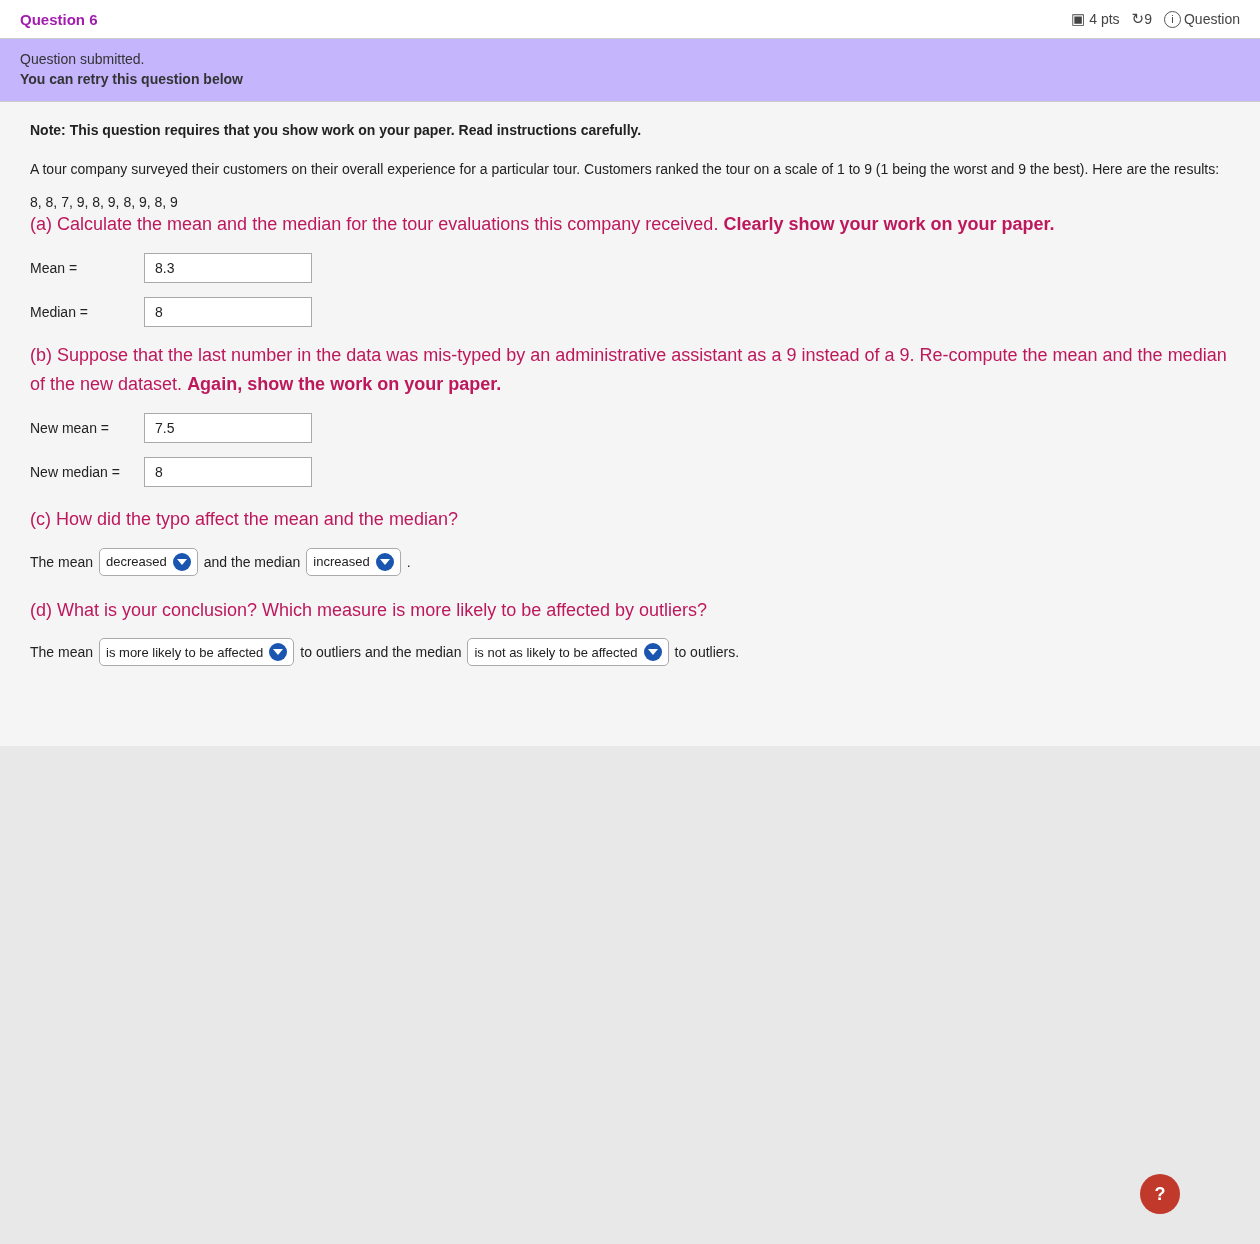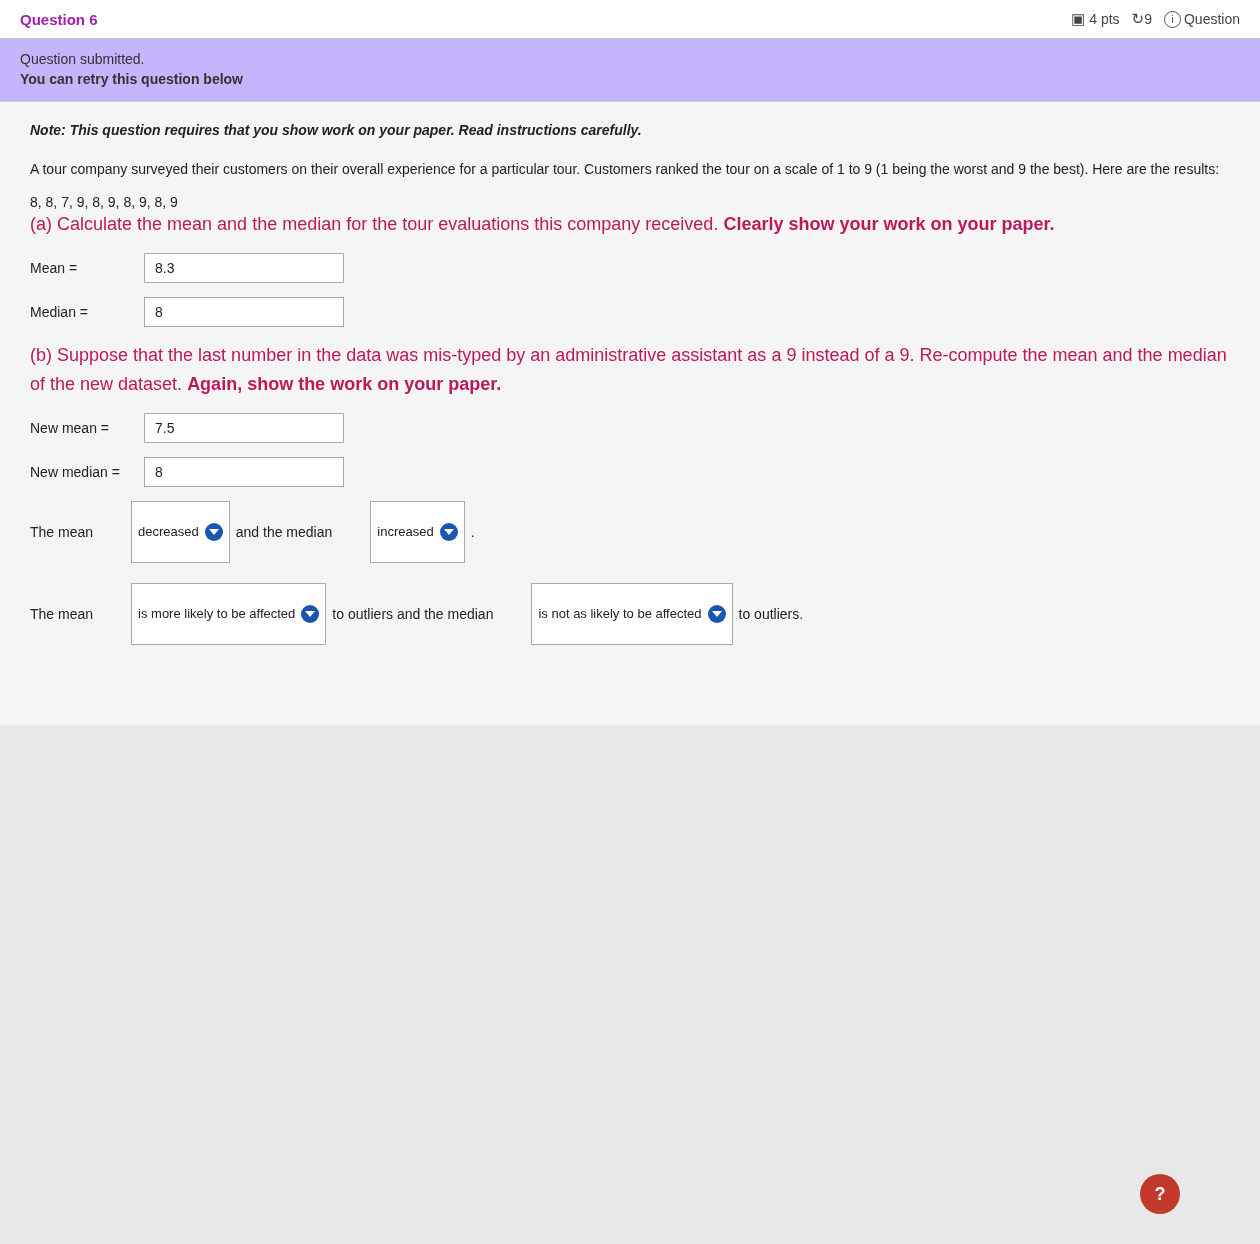--- a/index.html
+++ b/index.html
@@ -55,21 +55,20 @@
     .retry-text {
       font-size: 14px;
       color: #333;
       font-weight: bold;
     }
     .main-content {
       background: #f5f5f5;
       padding: 20px 30px 60px 30px;
     }
     .note-text {
-      font-style: italic;
       font-weight: bold;
       font-size: 14px;
       color: #222;
       margin-bottom: 20px;
     }
     .question-body {
       font-size: 14px;
       color: #222;
       line-height: 1.6;
       margin-bottom: 14px;
@@ -95,34 +94,33 @@
     .input-label {
       font-size: 14px;
       color: #222;
       min-width: 90px;
     }
     .answer-input {
       border: 1px solid #aaa;
       background: #fff;
       padding: 6px 10px;
       font-size: 14px;
-      width: 200px;
+      width: 168px;
       color: #222;
     }
     .select-with-icon {
       display: inline-flex;
       align-items: center;
       gap: 0;
       border: 1px solid #aaa;
       background: #fff;
-      padding: 21px 6px;
+      padding: 4px 6px;
       font-size: 13px;
       color: #222;
-      border-radius: 0;
-      margin-left: 32px;
+      border-radius: 5px;
     }
     .select-icon {
       width: 18px;
       height: 18px;
       background: #1a56b0;
       border-radius: 50%;
       display: inline-flex;
       align-items: center;
       justify-content: center;
       margin-left: 6px;
@@ -234,20 +232,23 @@
     <div class="input-row">
       <span class="input-label">New mean =</span>
       <input class="answer-input" type="text" value="7.5" readonly="" style="">
     </div>
 
     <div class="input-row">
       <span class="input-label">New median =</span>
       <input class="answer-input" type="text" value="8" readonly="" style="">
     </div>
 
+    <div class="part-label" style="margin-top:18px;">
+      <span>(c) How did the typo affect the mean and the median?</span>
+    </div>
 
     <div class="part-c-row">
       <span>The mean</span>
       <div class="select-with-icon">
         <span>decreased</span>
         <div class="select-icon">
           <svg viewBox="0 0 10 6" fill="white">
               <path d="M0 0 L5 6 L10 0 Z"></path>
             </svg>
         </div>
@@ -257,20 +258,23 @@
         <span>increased</span>
         <div class="select-icon">
           <svg viewBox="0 0 10 6" fill="white">
               <path d="M0 0 L5 6 L10 0 Z"></path>
             </svg>
         </div>
       </div>
       <span>.</span>
     </div>
 
+    <div class="part-label" style="margin-top:18px;">
+      <span>(d) What is your conclusion? Which measure is more likely to be affected by outliers?</span>
+    </div>
 
     <div class="part-d-row">
       <span>The mean</span>
       <div class="select-with-icon">
         <span>is more likely to be affected</span>
         <div class="select-icon">
           <svg viewBox="0 0 10 6" fill="white">
               <path d="M0 0 L5 6 L10 0 Z"></path>
             </svg>
         </div>

